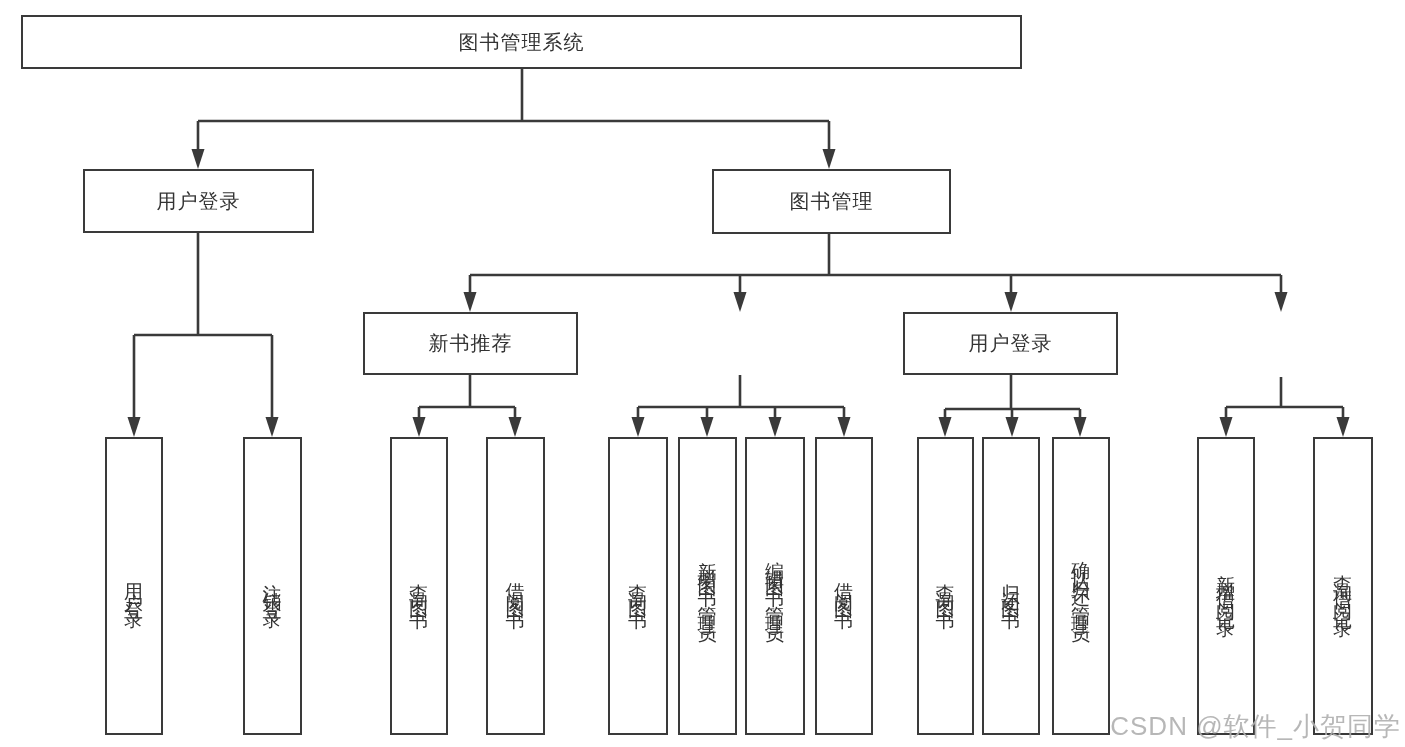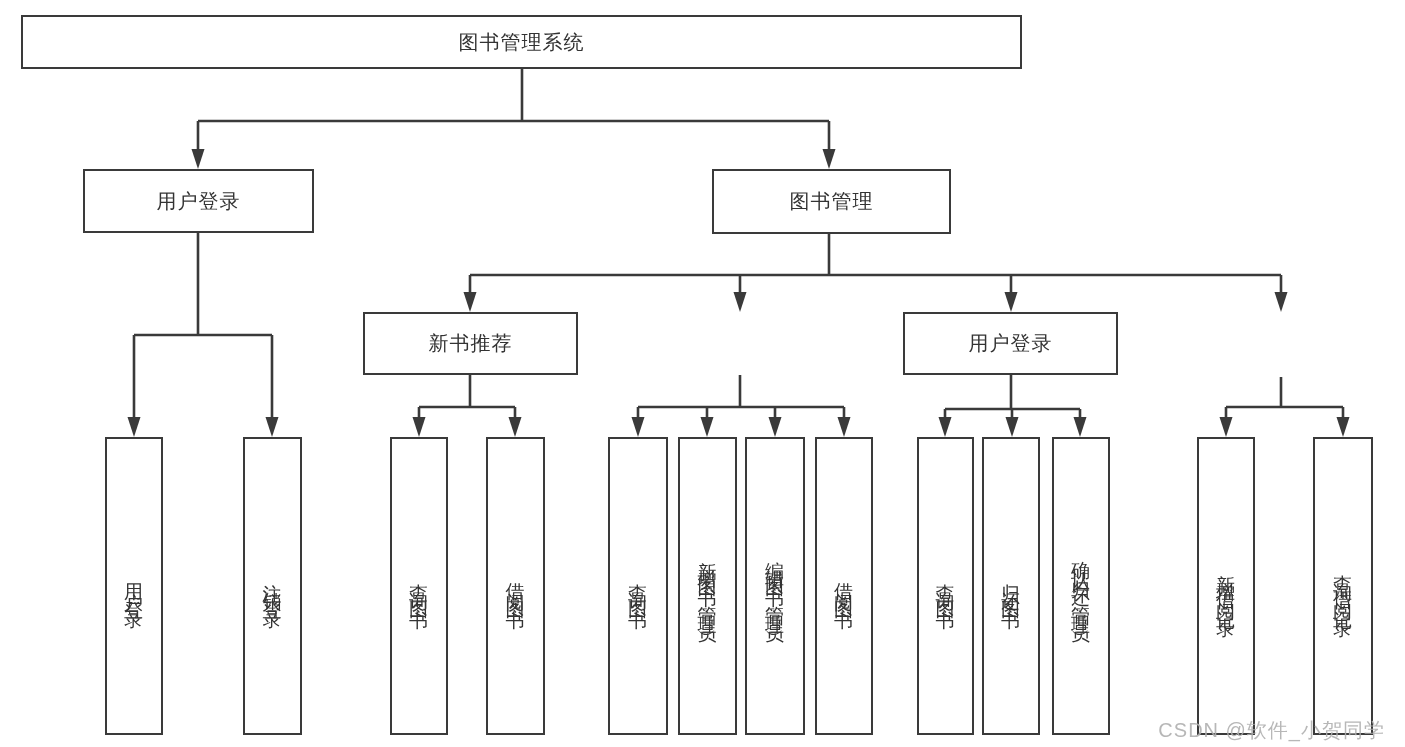--- a/index.html
+++ b/index.html
@@ -28,22 +28,22 @@
   .leaf{
     writing-mode:vertical-rl;
     text-orientation:mixed;
     font-size:19px;
     letter-spacing:9px;
     line-height:1;
     white-space:normal;
   }
   .watermark{
     position:absolute;
-    right:20px;bottom:3px;
-    font-size:20px;
+    right:4px;bottom:3px;
+    font-size:26px;
     color:rgba(175,175,175,0.9);
     letter-spacing:1px;
     z-index:5;
     white-space:nowrap;
   }
 </style>
 </head>
 <body>
 
 <div id="stage">

